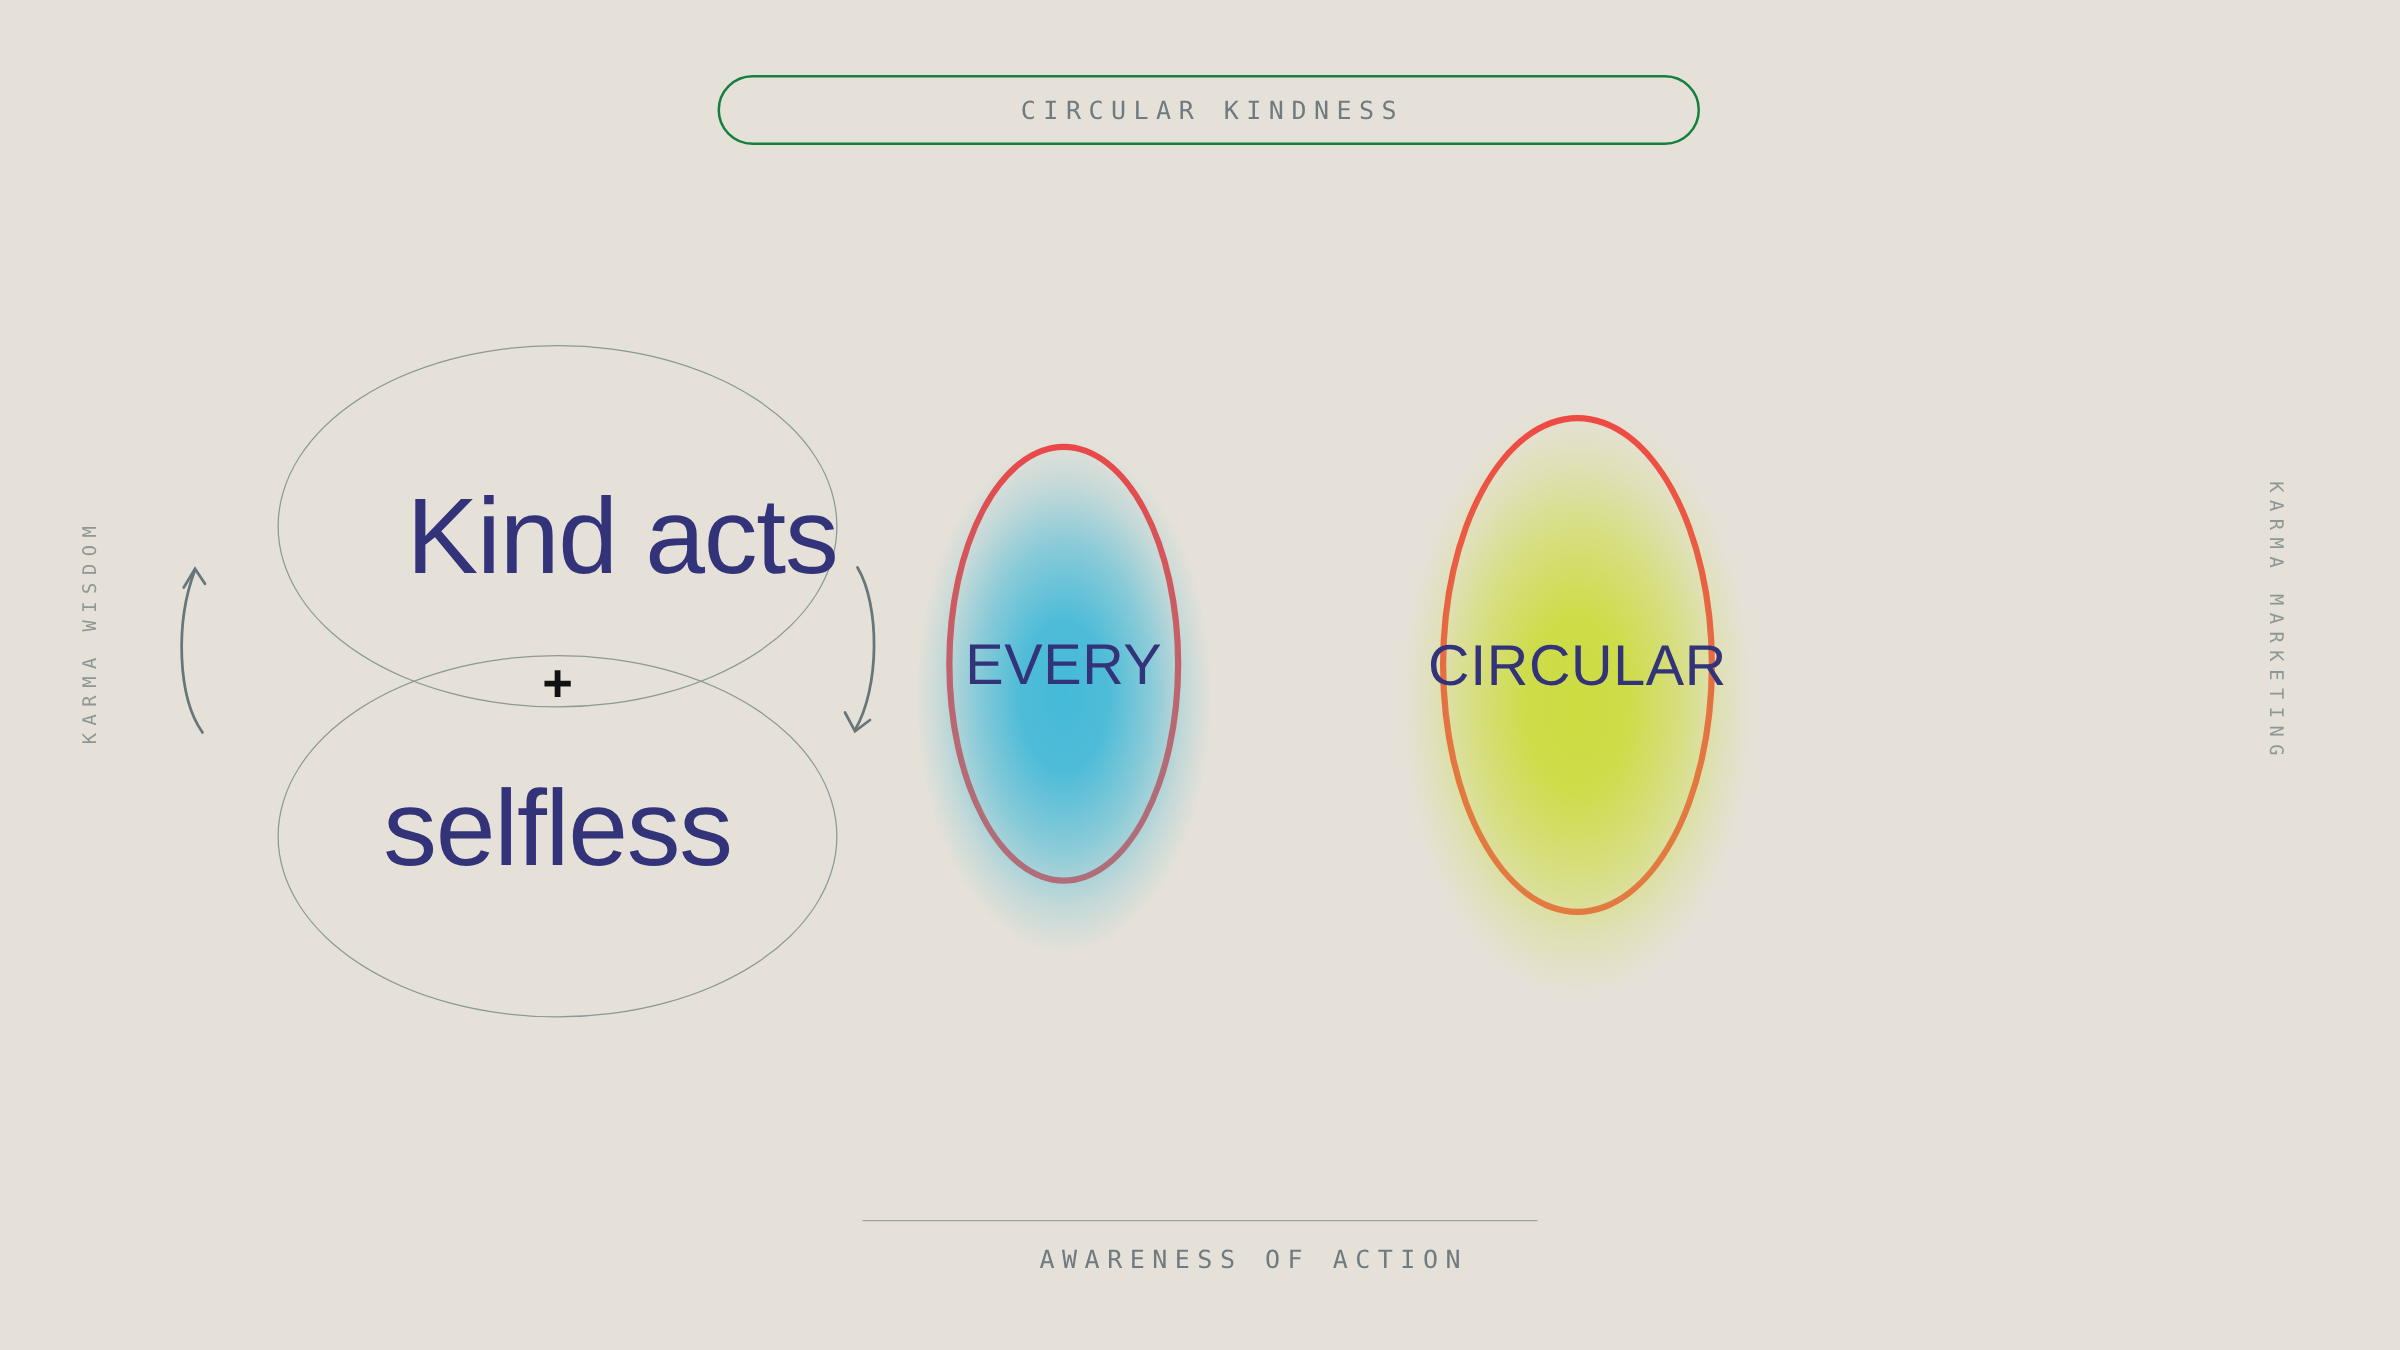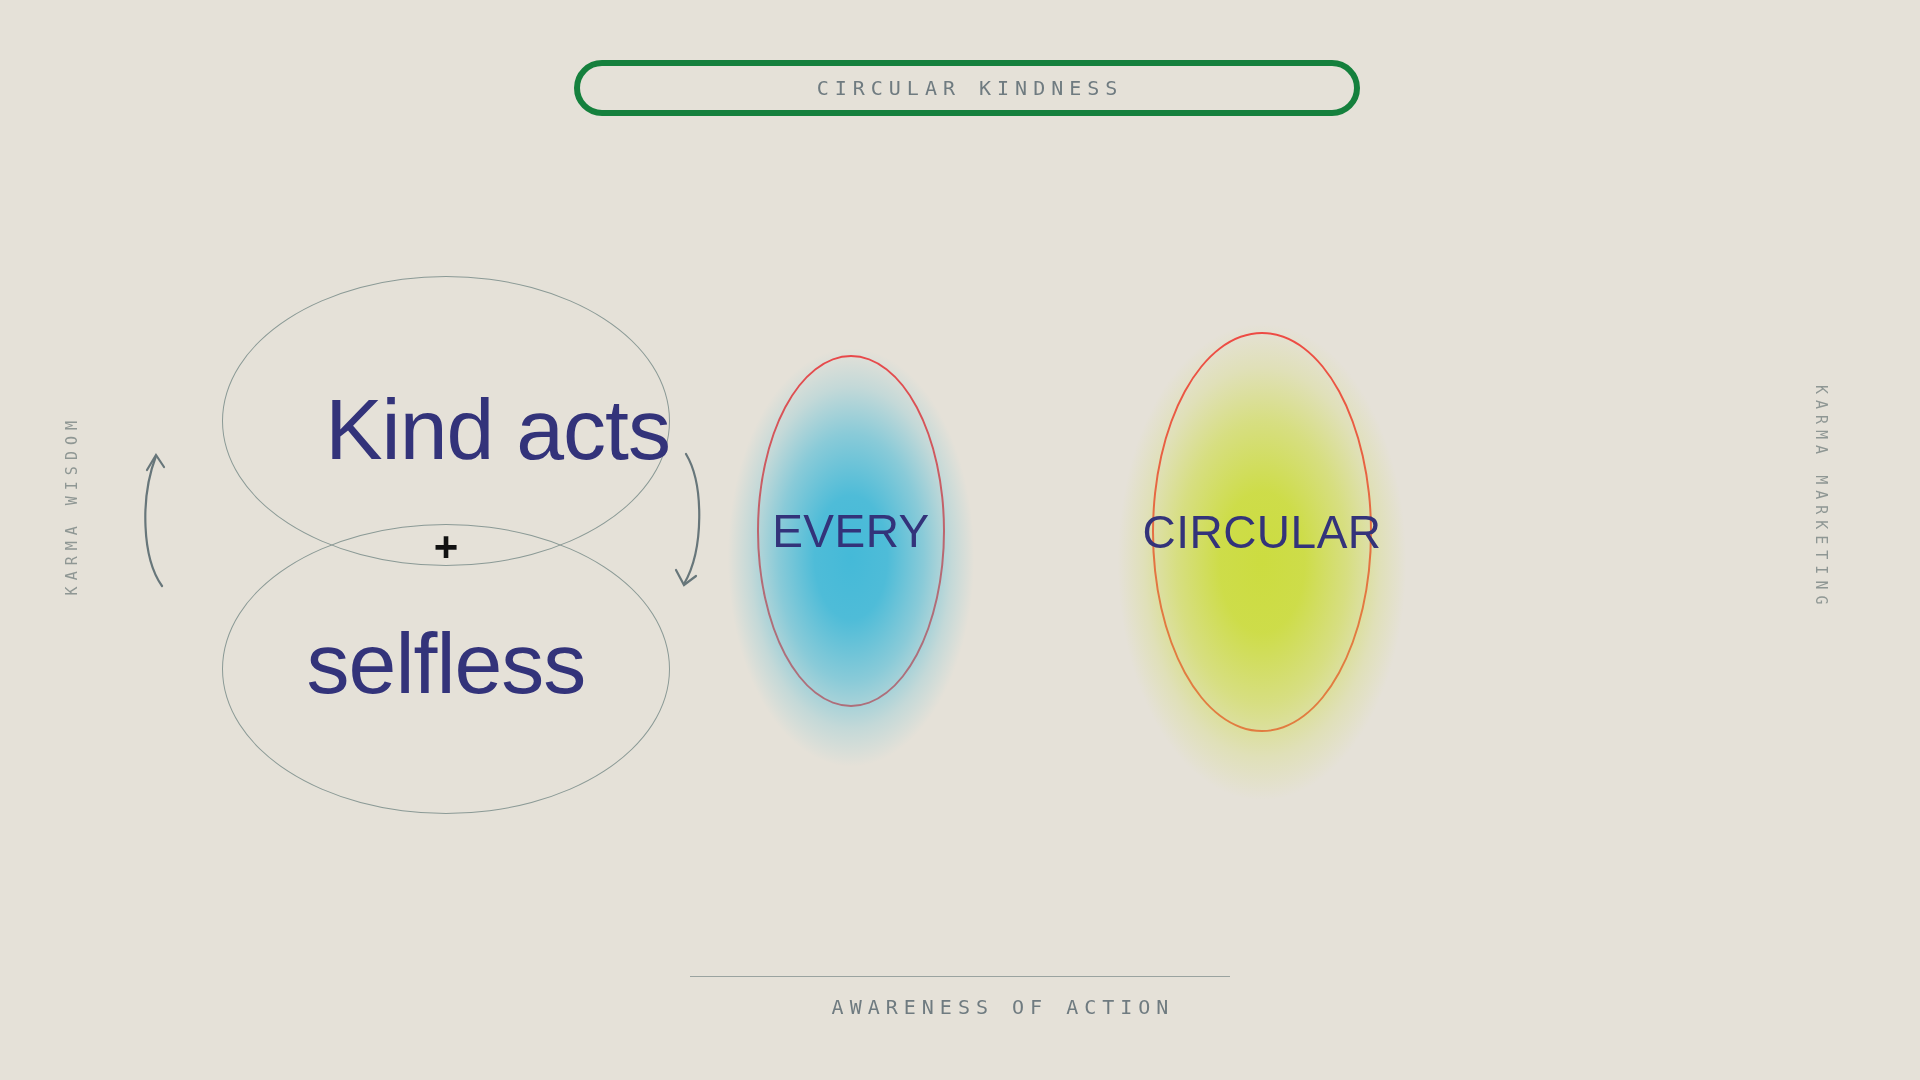--- a/index.html
+++ b/index.html
@@ -19,21 +19,21 @@
     overflow: hidden;
   }
 
   
   .header-pill {
     position: absolute;
     left: 574px;
     top: 60px;
     width: 786px;
     height: 56px;
-    border: 6px solid #15803d;
+    border: 2px solid #15803d;
     border-radius: 28px;
     box-sizing: border-box;
     display: flex;
     align-items: center;
     justify-content: center;
   }
   .header-pill-label {
     font-family: "DejaVu Sans Mono", monospace;
     font-size: 20px;
     letter-spacing: 6px;
@@ -147,21 +147,21 @@
   .arrow-path {
     fill: none;
     stroke: #67767a;
     stroke-width: 2.2;
     stroke-linecap: round;
   }
 
   
   .blob {
     position: absolute;
-    border: 2px solid #ef4444;
+    border: 5px solid #ef4444;
     border-radius: 50%;
     box-sizing: border-box;
     display: flex;
     align-items: center;
     justify-content: center;
   }
   .blob-label {
     position: relative;
     z-index: 3;
     font-size: 46px;

